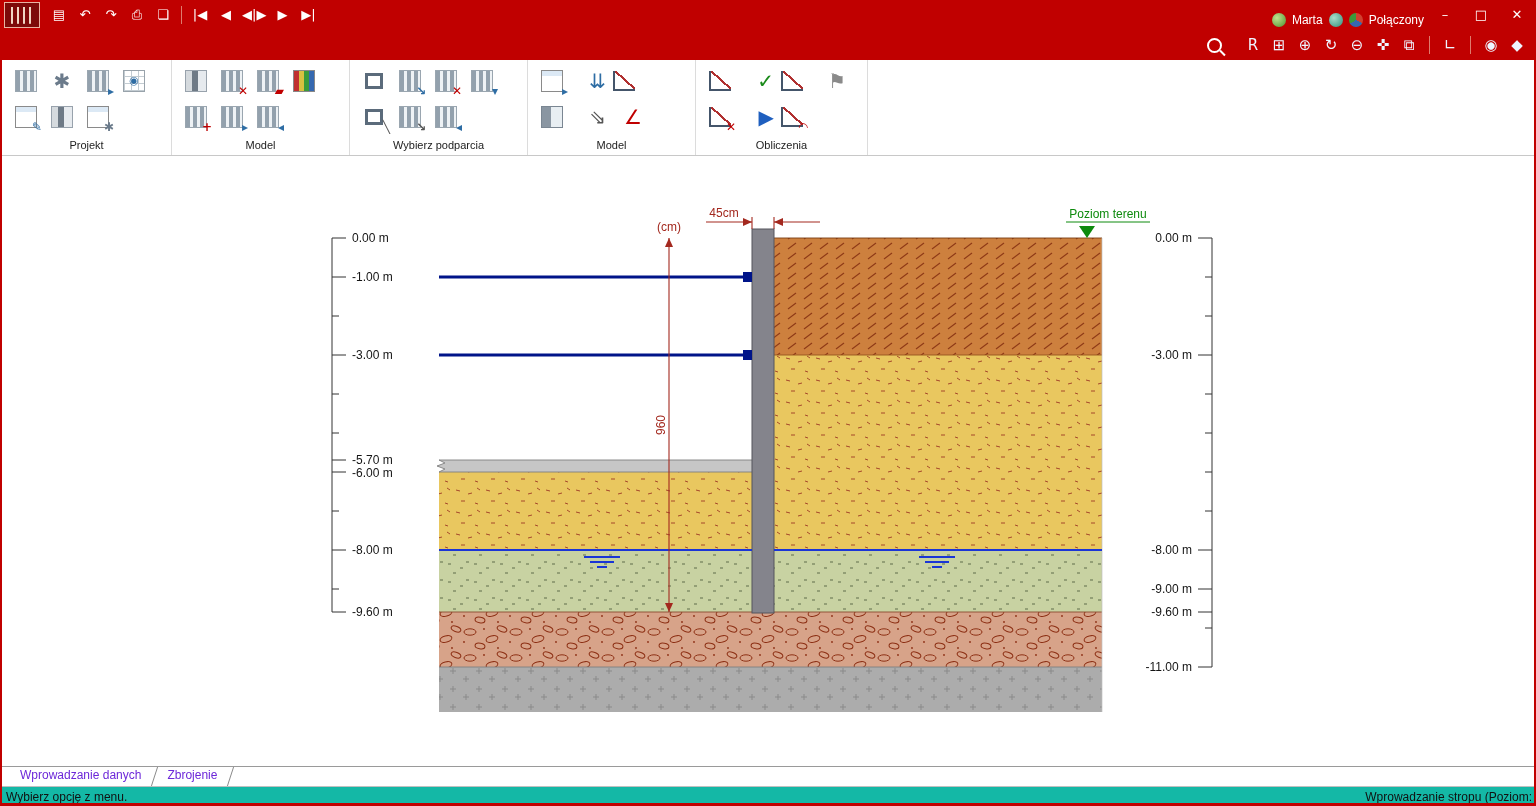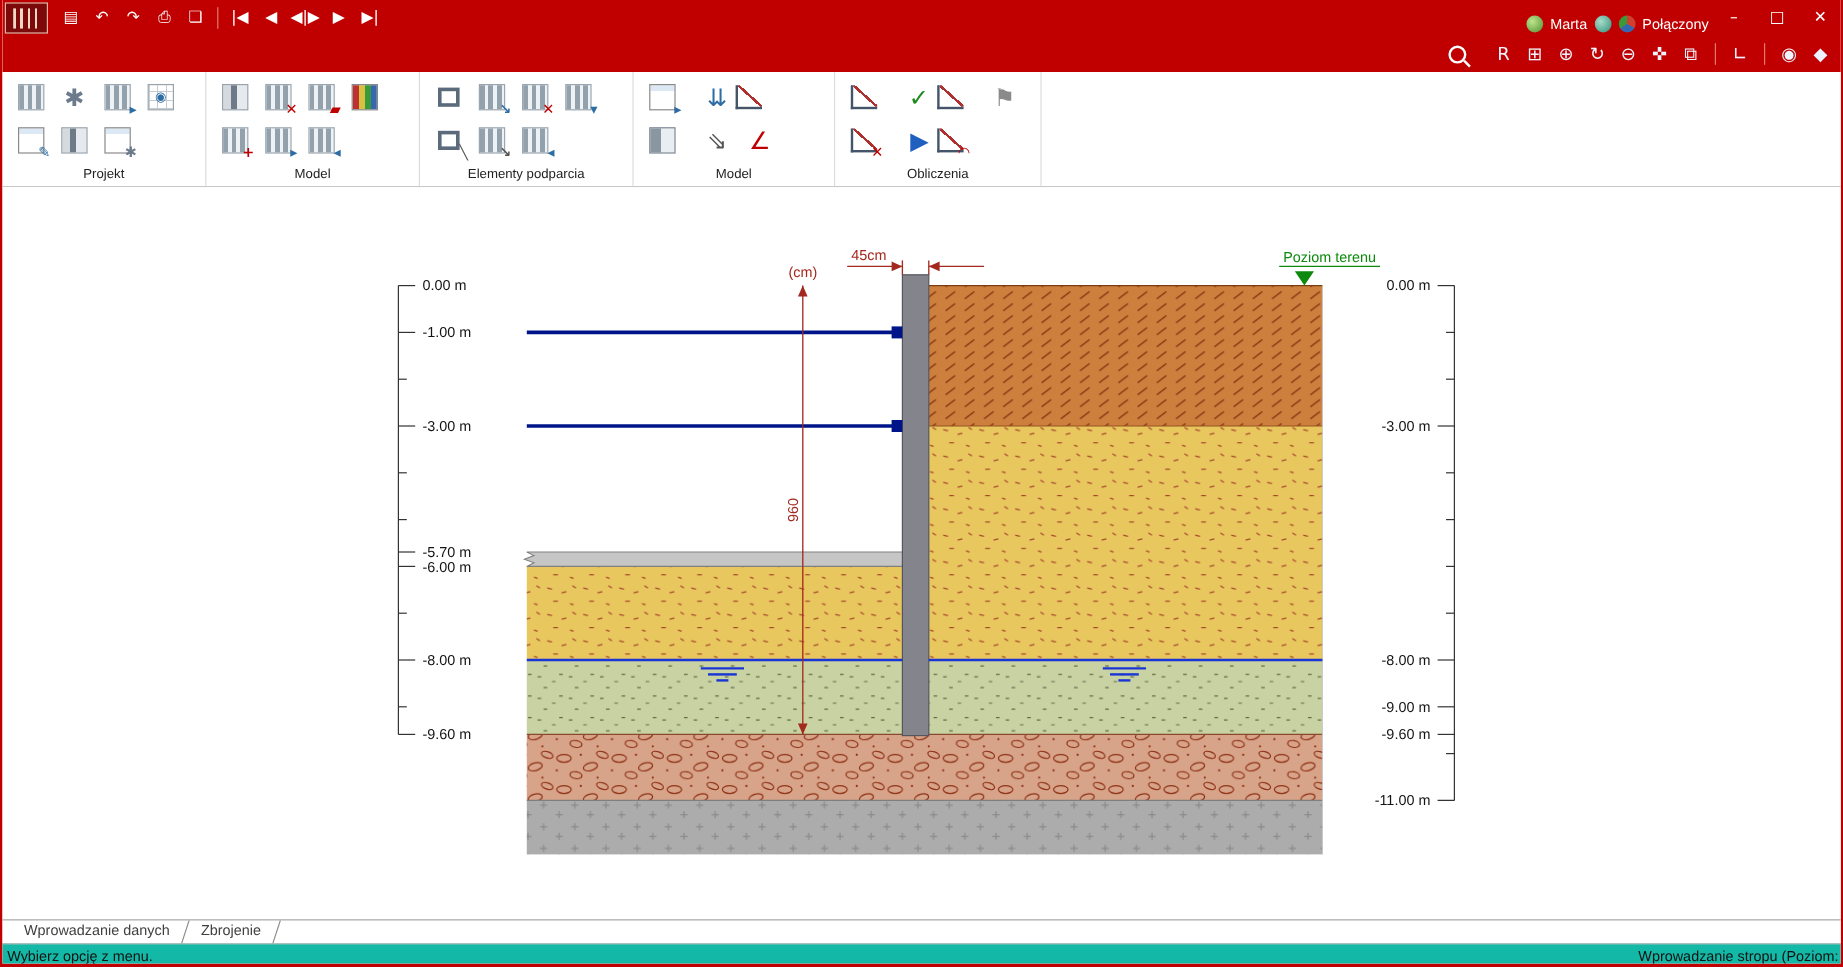--- a/index.html
+++ b/index.html
@@ -70,21 +70,21 @@
 
   
   .canvas{height:610px;flex:none;position:relative;background:#fff;}
   .canvas svg{position:absolute;left:0;top:0;}
   .svgtext{font-size:12px;fill:#141414;font-family:"Liberation Sans","DejaVu Sans",sans-serif;}
   .dimtext{font-size:12px;fill:#a3281e;font-family:"Liberation Sans","DejaVu Sans",sans-serif;}
   .greentext{font-size:12px;fill:#0d8a0d;font-family:"Liberation Sans","DejaVu Sans",sans-serif;}
 
   
   .tabbar{height:19px;flex:none;display:flex;align-items:stretch;padding-left:8px;border-top:1px solid #9a9a9a;font-size:12px;background:#fff;}
-  .tab{position:relative;padding:1px 16px 0 10px;white-space:nowrap;color:#404040;}
+  .tab{position:relative;padding:1px 16px 0 10px;white-space:nowrap;color:#6d28d9;}
   .tab::after{content:"";position:absolute;right:2px;top:0;bottom:0;width:1px;background:#8a8a8a;transform:skewX(-18deg);}
   .statusbar{height:19px;flex:none;background:#14b8a6;border-top:1px solid #c0c0c0;display:flex;align-items:center;justify-content:space-between;font-size:12px;padding:0 2px 12px 4px;color:#111;}
 </style>
 </head>
 <body>
 
 <div class="window">
 
   <div class="titlebar">
     <div class="app-icon"></div>
@@ -217,21 +217,21 @@
           </div>
           <div class="rbtn">
             <span class="ric b-bars"></span>
             <span class="rbadge" style="color: rgb(46, 109, 164);">◂</span>
           </div>
           <div class="rbtn">
             <span class="ric b-bars"></span>
             <span class="rbadge" style="color: rgb(46, 109, 164);">▾</span>
           </div>
         </div>
-        <div class="rlabel">Elementy podparcia</div>
+        <div class="rlabel">Wybierz podparcia</div>
       </div>
       <div class="rgroup">
         <div class="ricons">
           <div class="rbtn">
             <span class="ric b-doc"></span>
             <span class="rbadge" style="color: rgb(46, 109, 164);">▸</span>
           </div>
           <div class="rbtn">
             <span class="ric b-door"></span>
           </div>

